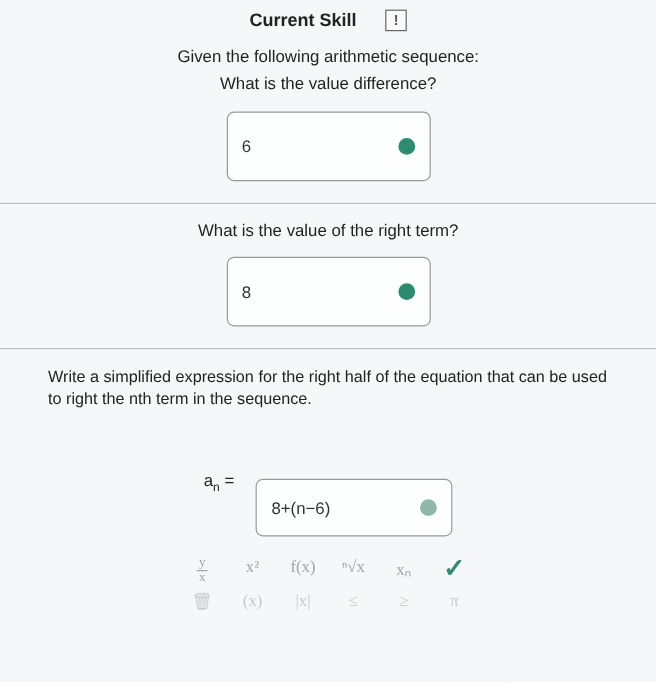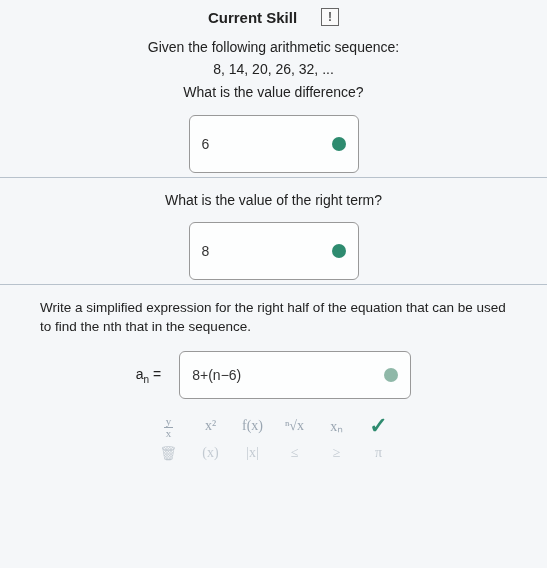--- a/index.html
+++ b/index.html
@@ -40,21 +40,21 @@
   }
   .problem-statement {
     text-align: center;
     font-size: 14px;
     line-height: 1.6;
     margin-bottom: 12px;
     padding: 0 20px;
   }
   .section {
     border-bottom: 1px solid #b8c2cc;
-    padding-bottom: 4px;
+    padding-bottom: 18px;
     margin-bottom: 14px;
   }
   .section:last-of-type { border-bottom: none; }
   .question {
     text-align: center;
     font-size: 14px;
     margin: 10px 0 14px 0;
     padding: 0 20px;
   }
   .question-left {
@@ -74,22 +74,23 @@
     width: 170px;
     height: 58px;
     display: flex;
     align-items: center;
     padding: 0 12px;
     position: relative;
     font-size: 14px;
     color: #333;
   }
   .answer-box.lg {
-    width: 232px;
+    width: 164px;
     height: 48px;
+    margin-top: 42px;
   }
   .grade-dot {
     width: 14px;
     height: 14px;
     border-radius: 50%;
     background: #2e8b6f;
     position: absolute;
     right: 12px;
     top: 50%;
     transform: translateY(-50%);
@@ -144,21 +145,20 @@
 <div class="content">
 
   <div class="header">
     <span>Current Skill</span>
     <span class="alert-badge">!</span>
   </div>
 
   <div class="section">
     <div class="problem-statement">
       <div>Given the following arithmetic sequence:</div>
-      <div>8, 14, 20, 26, 32, ...</div>
       <div>What is the value difference?</div>
     </div>
     <div class="answer-box-wrap">
       <div class="answer-box">
         <span>6</span>
         <span class="grade-dot"></span>
       </div>
     </div>
   </div>
 
@@ -166,21 +166,21 @@
     <div class="question">What is the value of the right term?</div>
     <div class="answer-box-wrap">
       <div class="answer-box">
         <span>8</span>
         <span class="grade-dot"></span>
       </div>
     </div>
   </div>
 
   <div class="section">
-    <div class="question-left">Write a simplified expression for the right half of the equation that can be used to find the nth that in the sequence.</div>
+    <div class="question-left">Write a simplified expression for the right half of the equation that can be used to right the nth term in the sequence.</div>
     <div class="eq-row">
       <span class="eq-label">
         <span>a</span><span class="sub">n</span>
         <span>=</span>
       </span>
       <div class="answer-box lg">
         <span>8+(n−6)</span>
         <span class="grade-dot dim"></span>
       </div>
     </div>

